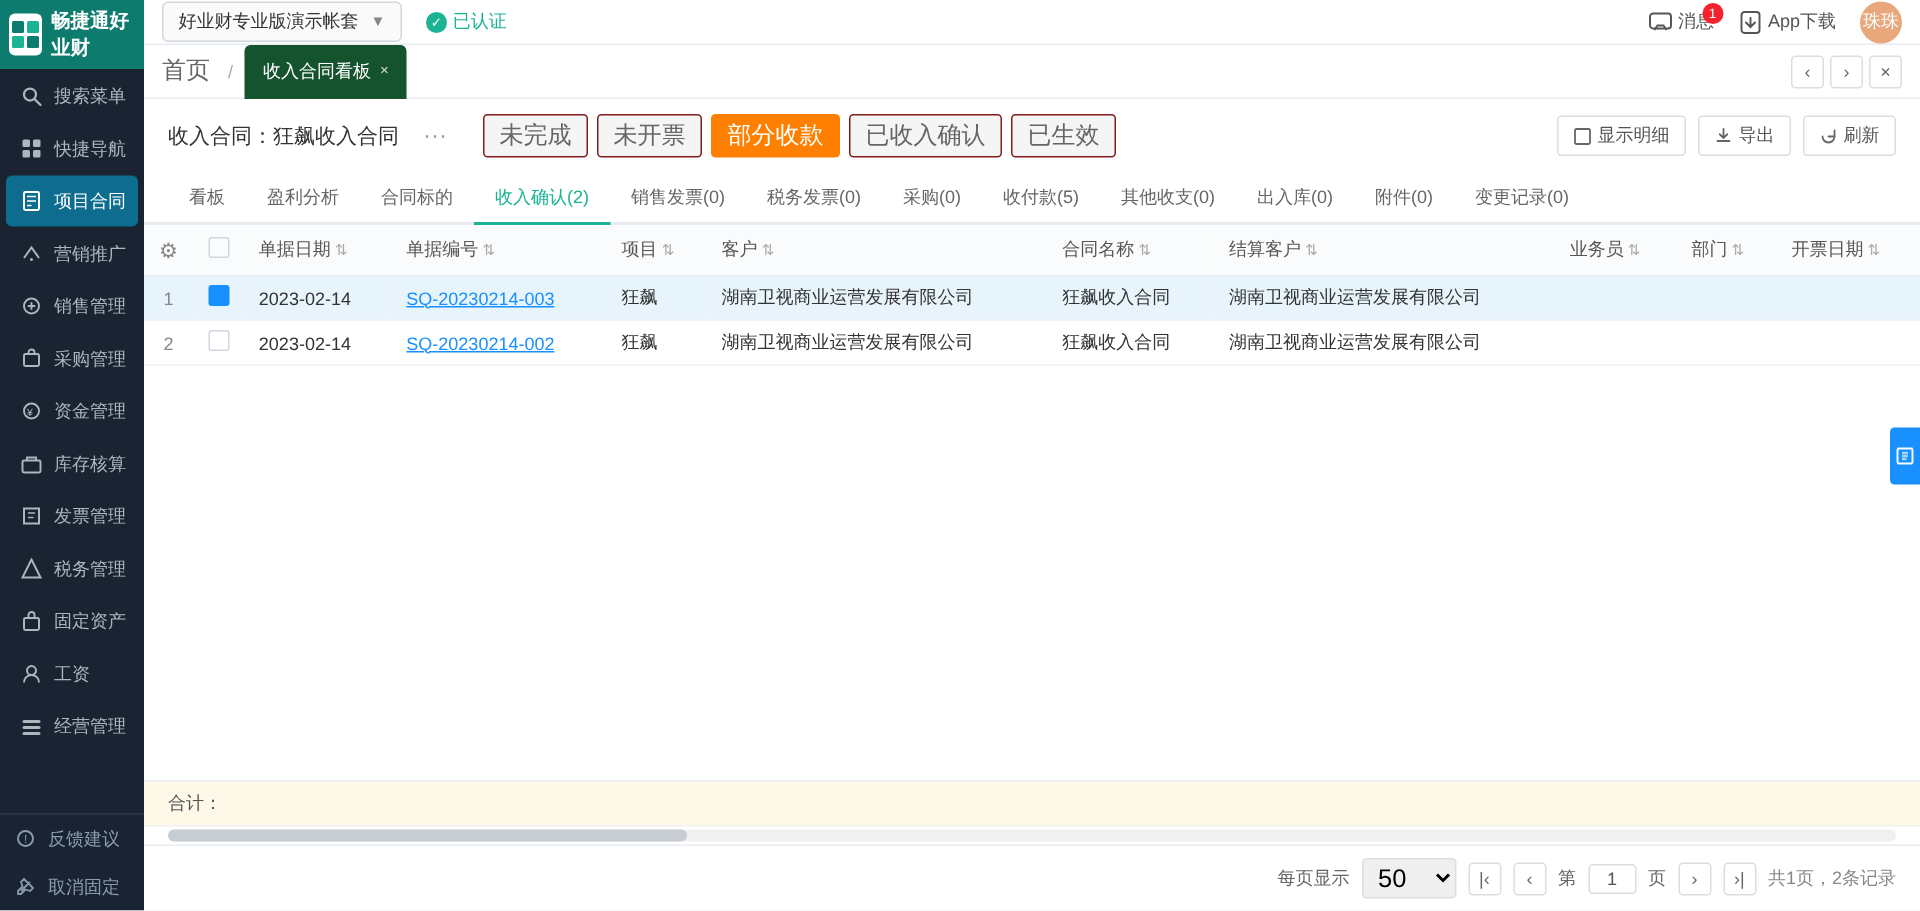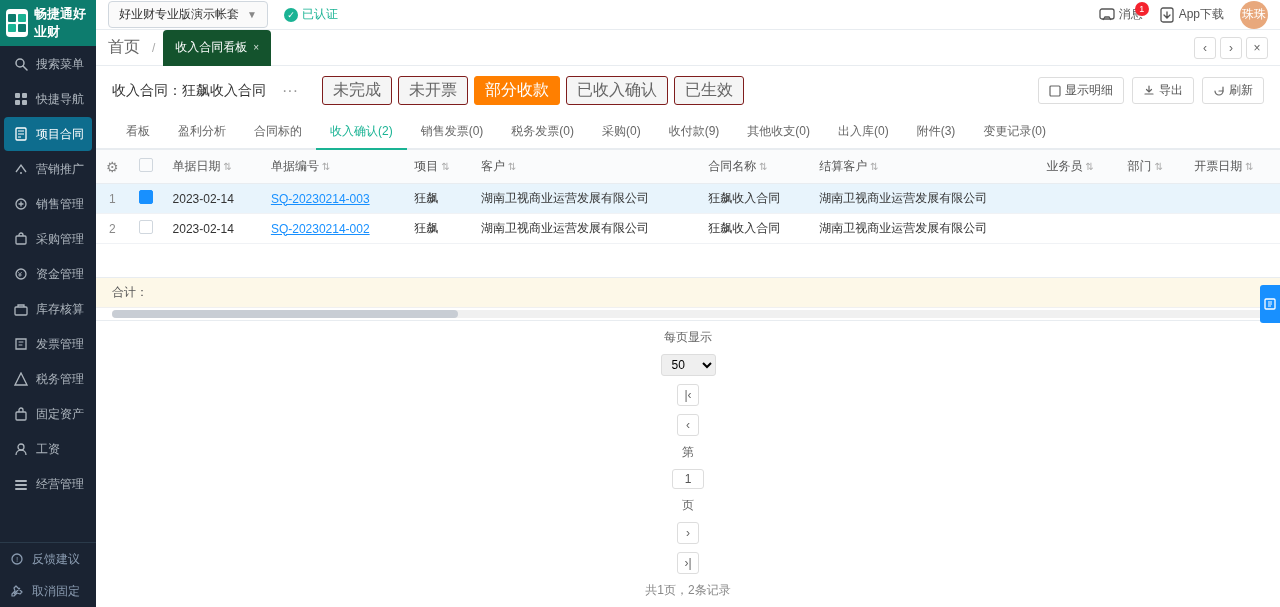--- a/index.html
+++ b/index.html
@@ -82,23 +82,23 @@
     
     .table-footer { background: #fdf8e8; border-top: 1px solid #e8ecf0; padding: 6px 16px; display: flex; align-items: center; font-size: 12px; color: #666; flex-shrink: 0; }
     .table-footer-label { font-weight: 500; color: #555; margin-right: 16px; }
 
     
     .scroll-bar-row { background: #fff; padding: 2px 16px; border-top: 1px solid #f0f0f0; flex-shrink: 0; }
     .scroll-bar { height: 8px; background: #f0f0f0; border-radius: 4px; position: relative; }
     .scroll-thumb { height: 8px; width: 30%; background: #c8cdd4; border-radius: 4px; position: absolute; left: 0; }
 
     
-    .pagination { display: flex; align-items: center; justify-content: flex-start; padding: 8px 16px; background: #fff; border-top: 1px solid #e8ecf0; flex-shrink: 0; gap: 8px; font-size: 12px; color: #555; flex-direction: column; }
+    .pagination { display: flex; align-items: center; justify-content: flex-end; padding: 8px 16px; background: #fff; border-top: 1px solid #e8ecf0; flex-shrink: 0; gap: 8px; font-size: 12px; color: #555; }
     .pagination-label { color: #666; }
-    .pagination-select { border: 1px solid #ddd; border-radius: 3px; padding: 2px 6px; font-size: 12px; }
+    .pagination-select { border: 1px solid #ddd; border-radius: 3px; padding: 2px 6px; font-size: 17px; }
     .pagination-btn { width: 22px; height: 22px; border: 1px solid #ddd; border-radius: 3px; cursor: pointer; display: flex; align-items: center; justify-content: center; color: #666; font-size: 12px; background: #fff; }
     .pagination-page { border: 1px solid #ddd; border-radius: 3px; padding: 2px 8px; font-size: 12px; background: #fff; min-width: 32px; text-align: center; }
     .pagination-info { color: #888; }
 
     
     .table-area::-webkit-scrollbar { height: 8px; width: 6px; }
     .table-area::-webkit-scrollbar-thumb { background: #c8cdd4; border-radius: 4px; }
   </style>
 </head>
 <body>
@@ -353,24 +353,24 @@
       </div>
 
       <div class="sub-tabs">
         <div class="sub-tab">看板</div>
         <div class="sub-tab">盈利分析</div>
         <div class="sub-tab">合同标的</div>
         <div class="sub-tab active">收入确认(2)</div>
         <div class="sub-tab">销售发票(0)</div>
         <div class="sub-tab">税务发票(0)</div>
         <div class="sub-tab">采购(0)</div>
-        <div class="sub-tab">收付款(9)</div>
+        <div class="sub-tab">收付款(5)</div>
         <div class="sub-tab">其他收支(0)</div>
         <div class="sub-tab">出入库(0)</div>
-        <div class="sub-tab">附件(3)</div>
+        <div class="sub-tab">附件(0)</div>
         <div class="sub-tab">变更记录(0)</div>
       </div>
 
       <div class="table-area">
         <table class="data-table">
           <thead>
             <tr>
               <th class="th-settings">
                 <span class="settings-icon">⚙</span>
               </th>

